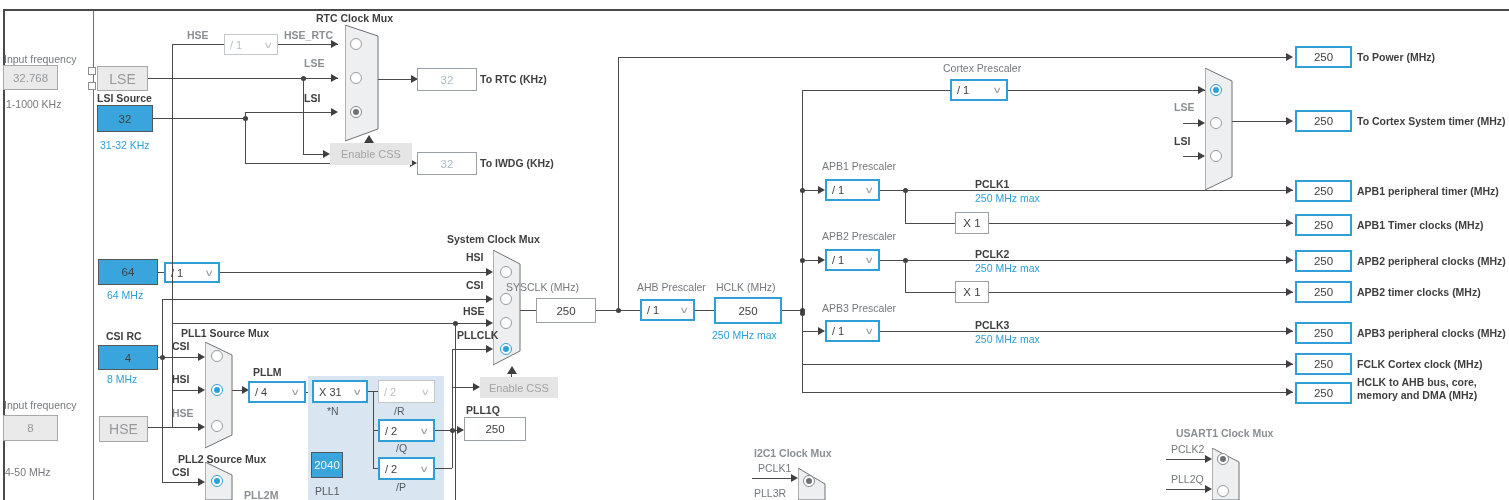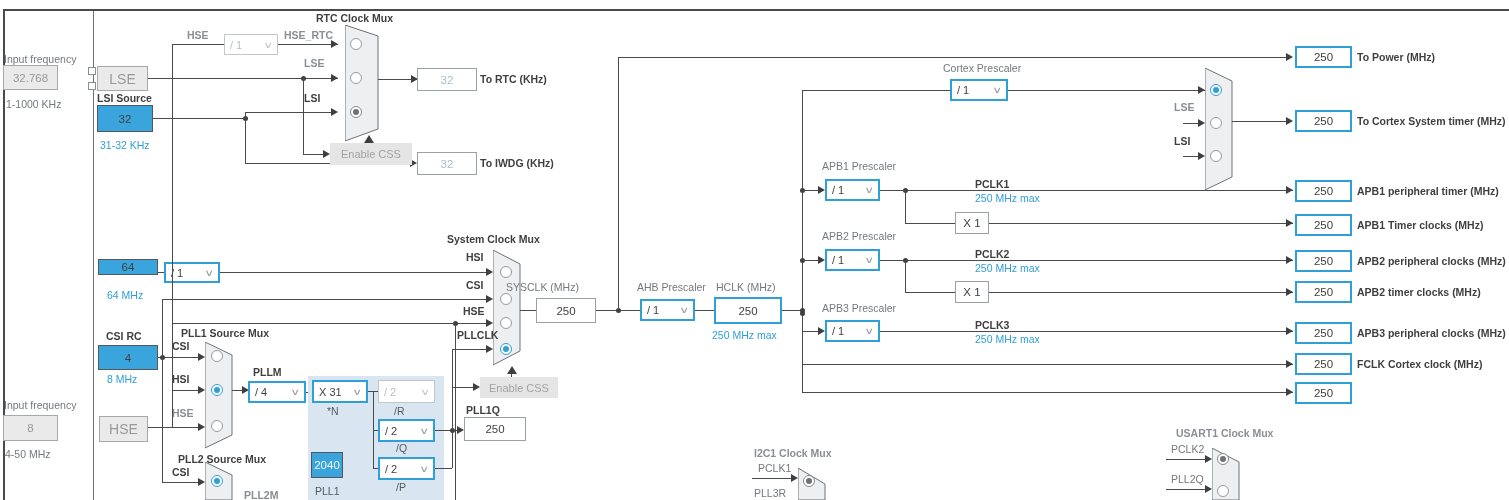--- a/index.html
+++ b/index.html
@@ -55,34 +55,34 @@
 
   <div class="pin" style="left:88px;top:67px"></div>
   <div class="pin" style="left:88px;top:82px"></div>
   <div class="vb gy src" style="left:97px;top:66px;width:51px;height:25px">LSE</div>
 
   <div class="lb d" style="left:97px;top:92px">LSI Source</div>
   <div class="vb bf" style="left:97px;top:105px;width:56px;height:27px">32</div>
   <div class="lb bl" style="left:100px;top:139px">31-32 KHz</div>
 
   <div class="lb d" style="left:107px;top:257px">HSI RC</div>
-  <div class="vb bf" style="left:98px;top:259px;width:60px;height:16px">64</div>
+  <div class="vb bf" style="left:98px;top:259px;width:60px;height:26px">64</div>
   <div class="dd" style="left:164px;top:262px;width:56px;height:21px">
       <span>/ 1</span>
       <span class="ch">∨</span>
     </div>
   <div class="lb bl" style="left:107px;top:289px">64 MHz</div>
 
   <div class="lb d" style="left:106px;top:330px">CSI RC</div>
   <div class="vb bf" style="left:98px;top:345px;width:60px;height:25px">4</div>
   <div class="lb bl" style="left:107px;top:373px">8 MHz</div>
 
   <div class="lb g" style="left:4px;top:399px">Input frequency</div>
   <div class="vb gy" style="left:3px;top:415px;width:55px;height:26px">8</div>
-  <div class="lb g" style="left:5px;top:448px">4-50 MHz</div>
+  <div class="lb g" style="left:5px;top:466px">4-50 MHz</div>
   <div class="vb gy src" style="left:99px;top:416px;width:49px;height:26px">HSE</div>
 
   <div class="lb d" style="left:316px;top:12px">RTC Clock Mux</div>
   <div class="lb gb" style="left:187px;top:29px">HSE</div>
   <div class="hl" style="left:172px;top:44px;width:52px"></div>
   <div class="dd dis" style="left:224px;top:34px;width:54px;height:21px">
       <span>/ 1</span>
       <span class="ch">∨</span>
     </div>
   <div class="lb gb" style="left:284px;top:29px">HSE_RTC</div>
@@ -352,20 +352,21 @@
   <div class="vb bb" style="left:1295px;top:281px;width:57px;height:22px">250</div>
   <div class="lb d" style="left:1357px;top:286px">APB2 timer clocks (MHz)</div>
 
   <div class="vb bb" style="left:1295px;top:322px;width:57px;height:22px">250</div>
   <div class="lb d" style="left:1357px;top:327px">APB3 peripheral clocks (MHz)</div>
 
   <div class="vb bb" style="left:1295px;top:353px;width:57px;height:22px">250</div>
   <div class="lb d" style="left:1357px;top:358px">FCLK Cortex clock (MHz)</div>
 
   <div class="vb bb" style="left:1295px;top:382px;width:57px;height:22px">250</div>
+  <div class="lb d" style="left:1357px;top:376px;width:150px;white-space:normal;line-height:1.25">HCLK to AHB bus, core, memory and DMA (MHz)</div>
 
   <div class="lb gb" style="left:754px;top:447px">I2C1 Clock Mux</div>
   <div class="lb g" style="left:758px;top:462px">PCLK1</div>
   <div class="hl" style="left:752px;top:478px;width:40px"></div>
     <div class="ar" style="left:791px;top:474px"></div>
   <svg class="mx" style="left:798px;top:468px" width="28" height="32">
     <polygon points="0,0 27,16 27,32 0,32" fill="#edeff1" stroke="#6d7276"></polygon>
   </svg>
   <div class="rd gsel" style="left:803px;top:475px"></div>
   <div class="lb g" style="left:754px;top:487px">PLL3R</div>

